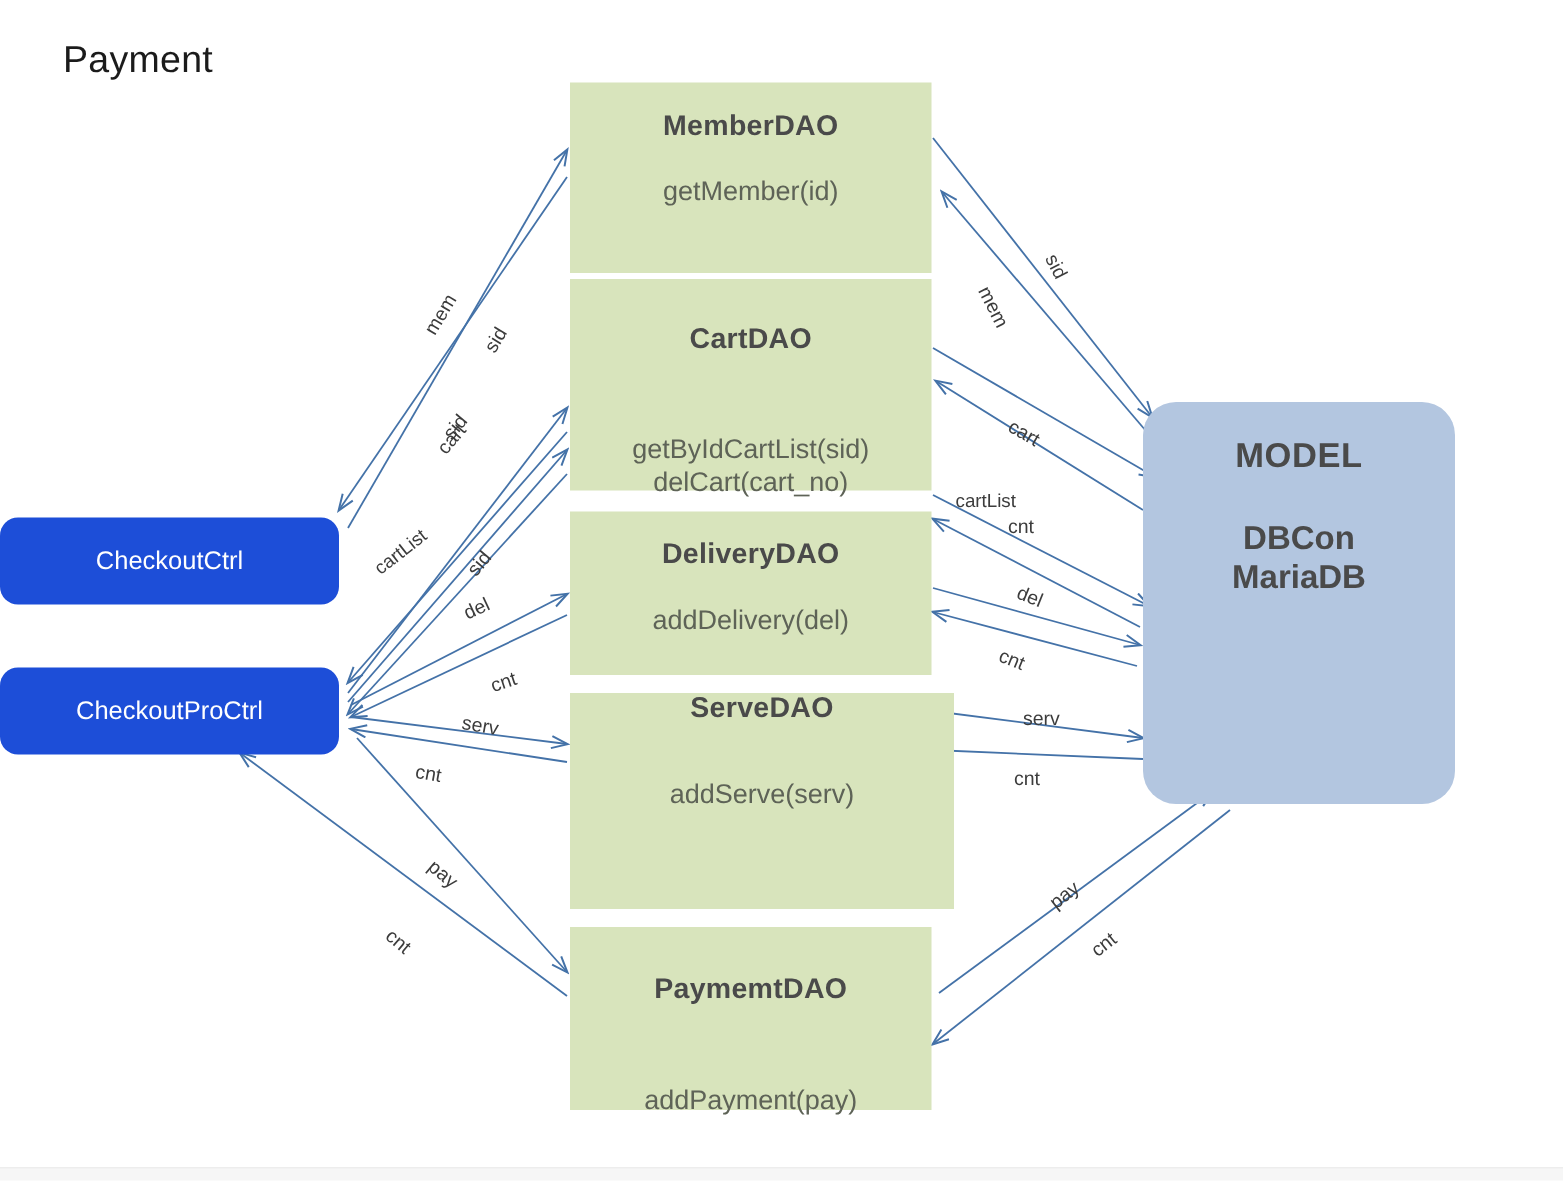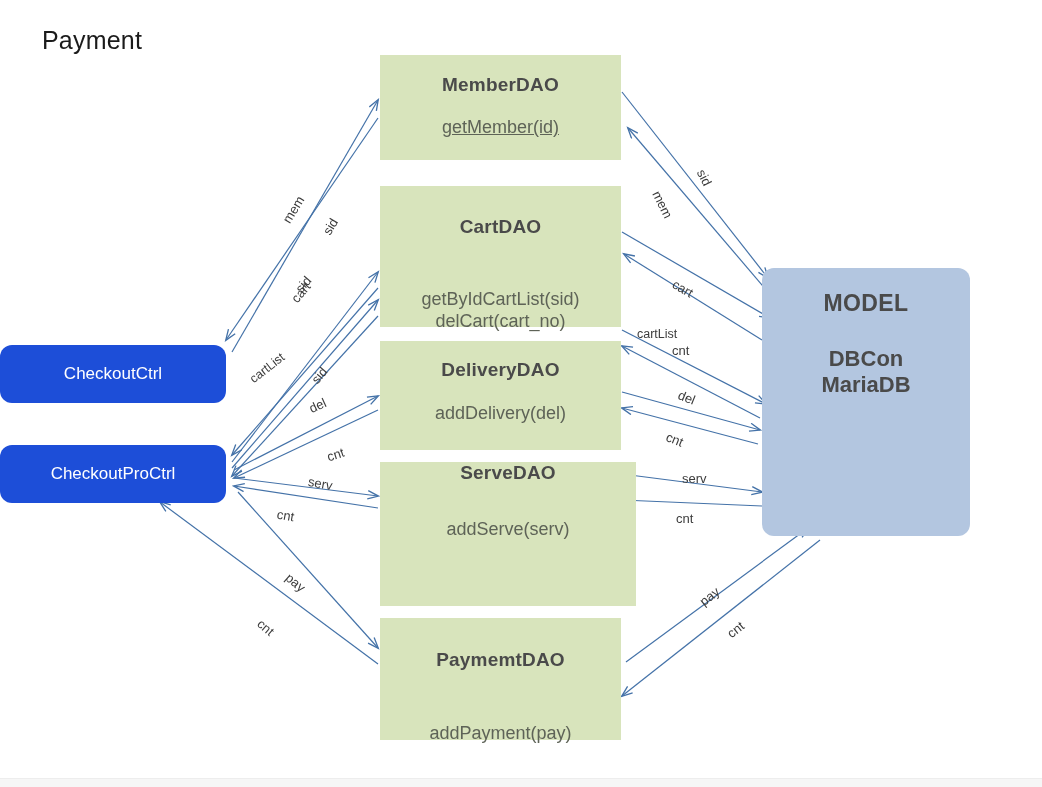--- a/index.html
+++ b/index.html
@@ -75,21 +75,21 @@
     display: flex;
     align-items: center;
     justify-content: center;
     color: #ffffff;
     font-size: 17px;
   }
   .model-box {
     position: absolute;
     box-sizing: border-box;
     background: #b3c6e0;
-    border-radius: 12px;
+    border-radius: 22px;
     display: flex;
     flex-direction: column;
     align-items: center;
     text-align: center;
   }
   .model-title {
     font-size: 23px;
     font-weight: bold;
     color: #4a4a4a;
     letter-spacing: 0.4px;
@@ -170,23 +170,23 @@
     </g>
   </svg>
 
   <div class="ctrl-box" style="left:0px; top:345px; width:226px; height:58px;">
     <span>CheckoutCtrl</span>
   </div>
   <div class="ctrl-box" style="left:0px; top:445px; width:226px; height:58px;">
     <span>CheckoutProCtrl</span>
   </div>
 
-  <div class="dao-box" style="left:380px; top:55px; width:241px; height:105px; padding-top:19px;">
+  <div class="dao-box" style="left:380px; top:55px; width:241px; height:127px; padding-top:19px;">
     <div class="dao-title">MemberDAO</div>
-    <div class="dao-methods" style="margin-top:21px;text-decoration:underline;">getMember(id)</div>
+    <div class="dao-methods" style="margin-top:21px;">getMember(id)</div>
   </div>
 
   <div class="dao-box" style="left:380px; top:186px; width:241px; height:141px; padding-top:30px;">
     <div class="dao-title">CartDAO</div>
     <div class="dao-methods" style="margin-top:51px;">getByIdCartList(sid)
 delCart(cart_no)</div>
   </div>
 
   <div class="dao-box" style="left:380px; top:341px; width:241px; height:109px; padding-top:18px;">
     <div class="dao-title">DeliveryDAO</div>

